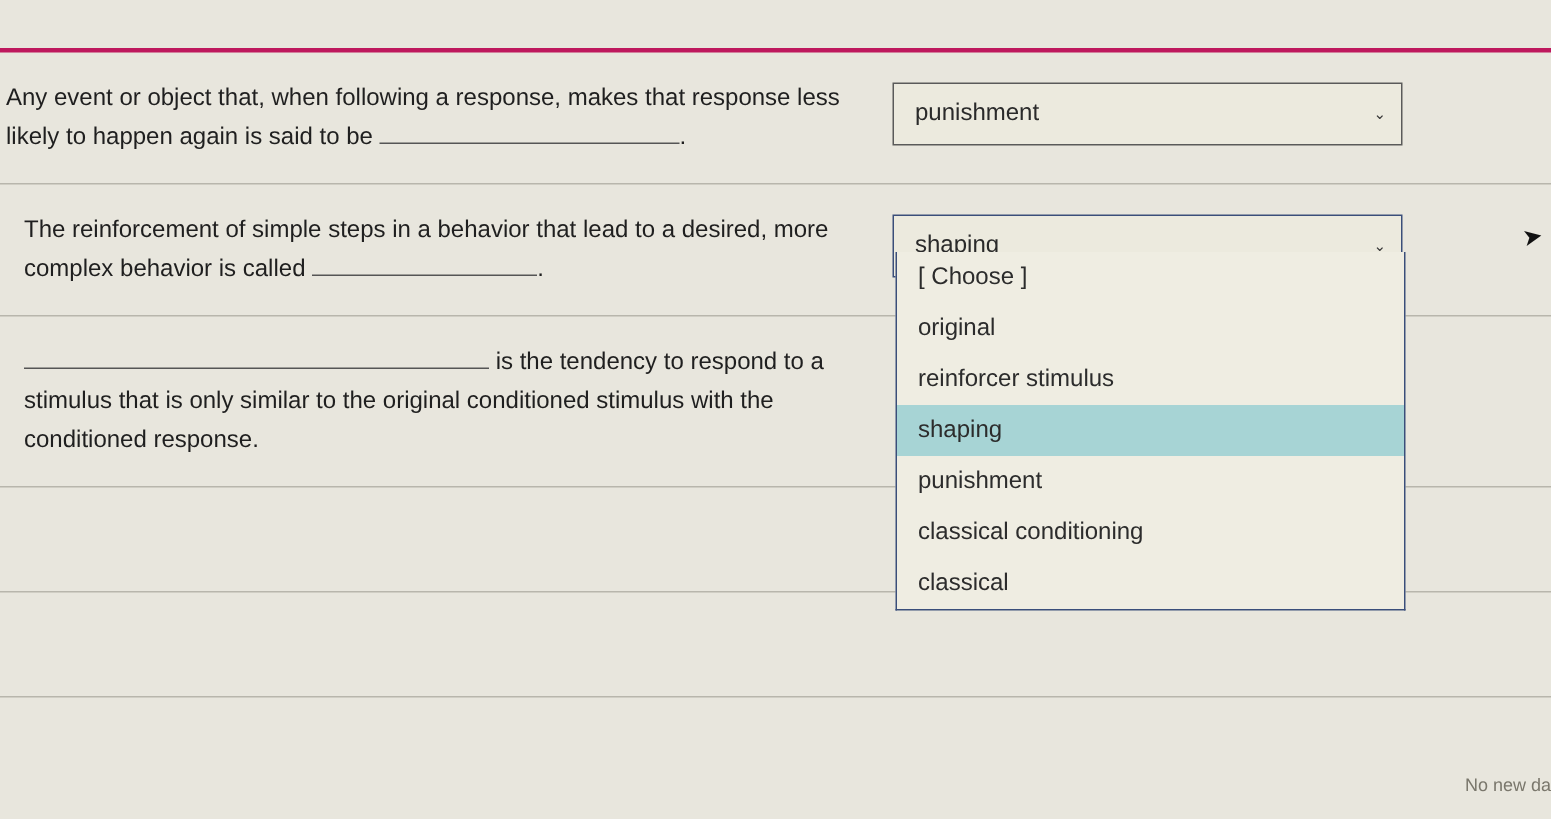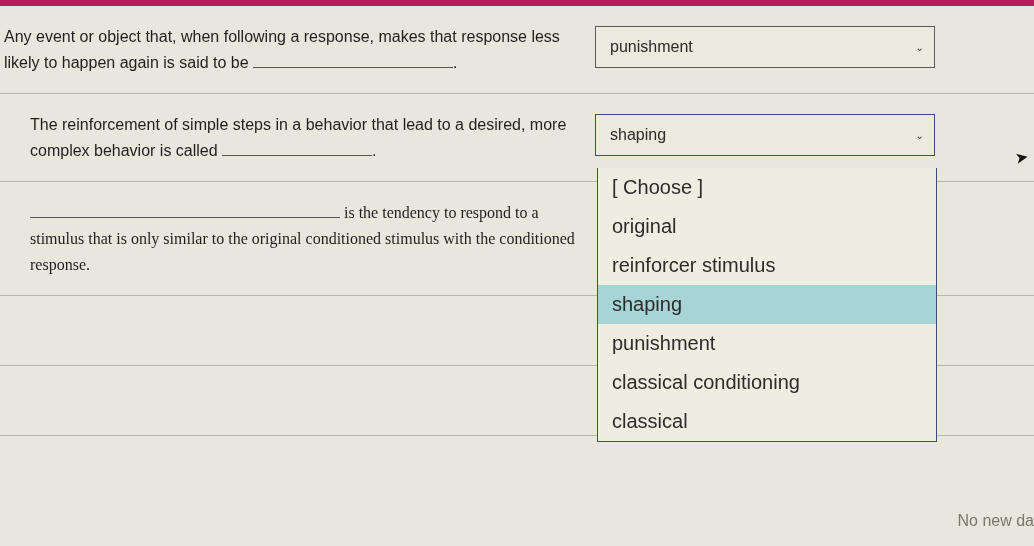--- a/index.html
+++ b/index.html
@@ -16,31 +16,32 @@
       overflow: hidden;
       position: relative;
     }
     .question-row {
       display: flex;
       align-items: flex-start;
       border-bottom: 1px solid #b8b6ac;
       padding: 18px 0;
     }
     .question-row.first {
-      border-top: 6px solid #be185d;
+      border-top: 3px solid #be185d;
+      margin-top: 32px;
     }
     .question-text {
       flex: 0 0 595px;
       padding: 0 10px 0 4px;
       font-size: 16px;
       line-height: 1.6;
       color: #1f1f1f;
     }
     .question-indent {
-      padding-left: 30px;
+      padding-left: 16px;
     }
     .blank-long {
       display: inline-block;
       border-bottom: 1px solid #555;
       width: 200px;
       height: 1em;
       vertical-align: baseline;
     }
     .blank-mid {
       display: inline-block;
@@ -75,39 +76,39 @@
     }
     .dropdown-list {
       position: absolute;
       left: 597px;
       top: 168px;
       width: 340px;
       background: #efede2;
       border: 1px solid #3a4e7a;
       border-top: none;
       z-index: 20;
-      font-size: 20px;
+      font-size: 16px;
     }
     .dropdown-option {
       padding: 8px 14px;
       cursor: pointer;
       color: #2c2c2c;
     }
     .dropdown-option.highlight {
       background: #a7d4d5;
     }
     .empty-row {
       height: 70px;
       border-bottom: 1px solid #b8b6ac;
     }
     .corner-text {
       position: absolute;
       right: 0;
       bottom: 16px;
-      font-size: 16px;
+      font-size: 12px;
       color: #7a776c;
     }
     .cursor {
       position: absolute;
       right: 6px;
       top: 148px;
       font-size: 16px;
       color: #111;
       transform: rotate(-10deg);
       z-index: 30;
@@ -133,21 +134,21 @@
     <span>The reinforcement of simple steps in a behavior that lead to a desired, more complex behavior is called </span><span class="blank-mid"></span><span>.</span>
   </div>
   <div class="dropdown-cell">
     <div class="select-box open">
       <span>shaping</span>
       <span class="caret">⌄</span>
     </div>
   </div>
 </div>
 
-<div class="question-row" style="min-height:110px;font-family:Liberation Serif, serif;">
+<div class="question-row" style="min-height:110px;">
   <div class="question-text question-indent">
     <span class="blank-long" style="width:310px;"></span><span> is the tendency to respond to a stimulus that is only similar to the original conditioned stimulus with the conditioned response.</span>
   </div>
   <div class="dropdown-cell"></div>
 </div>
 
 <div class="empty-row"></div>
 <div class="empty-row"></div>
 
 <div class="dropdown-list">

